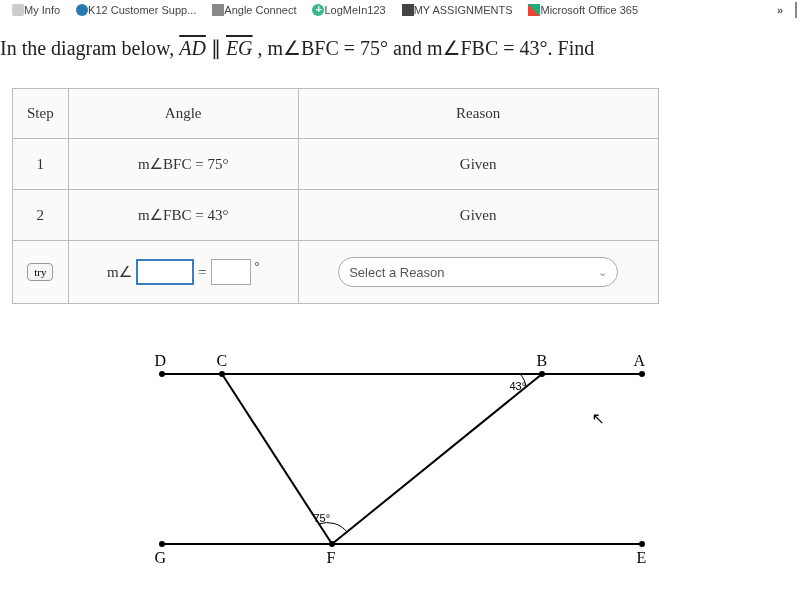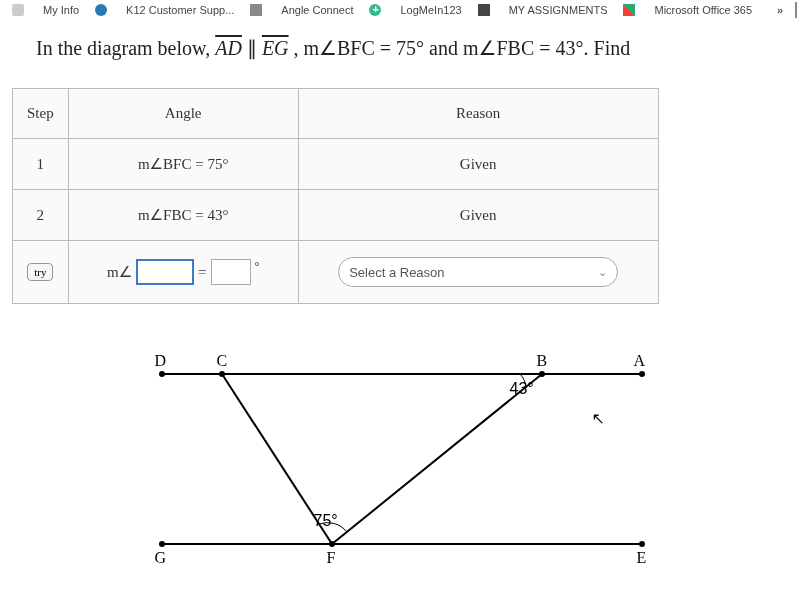--- a/index.html
+++ b/index.html
@@ -14,30 +14,29 @@
     .bookmarks {
       display: flex;
       align-items: center;
       gap: 4px;
       padding: 0 6px;
       height: 20px;
       font-family: Arial, sans-serif;
       font-size: 11px;
       color: #444;
     }
-    .bm-item { display: flex; align-items: center; gap: 19px; padding: 0 6px; white-space: nowrap; }
+    .bm-item { display: flex; align-items: center; gap: 0; padding: 0 6px; white-space: nowrap; }
     .bm-spacer { flex: 1; }
     .chev { color:#555; font-weight:bold; padding:0 4px;}
     .ico { width:12px; height:12px; display:inline-block; }
     .problem {
       font-size: 20px;
       color: #222;
       padding: 12px 0 0 0;
       line-height: 1.6;
-      margin-left: 36px;
     }
     .problem .line1, .problem .line2 { display:block; }
     .overline { text-decoration: overline; font-style: italic; }
     .proof-table {
       margin: 24px 12px 0 12px;
       border-collapse: collapse;
       font-family: Georgia, serif;
       font-size: 15px;
       color: #333;
     }
@@ -96,21 +95,21 @@
     .diagram svg { position:absolute; top:0; left:0; }
     .diagram .lbl {
       position: absolute;
       font-family: Georgia, serif;
       font-size: 16px;
       color: #000;
     }
     .diagram .ang {
       position: absolute;
       font-family: Arial, sans-serif;
-      font-size: 16px;
+      font-size: 11px;
       color: #000;
     }
     .cursor-arrow {
       position:absolute;
       font-size:16px;
       color:#000;
     }
   </style>
 </head>
 <body>

